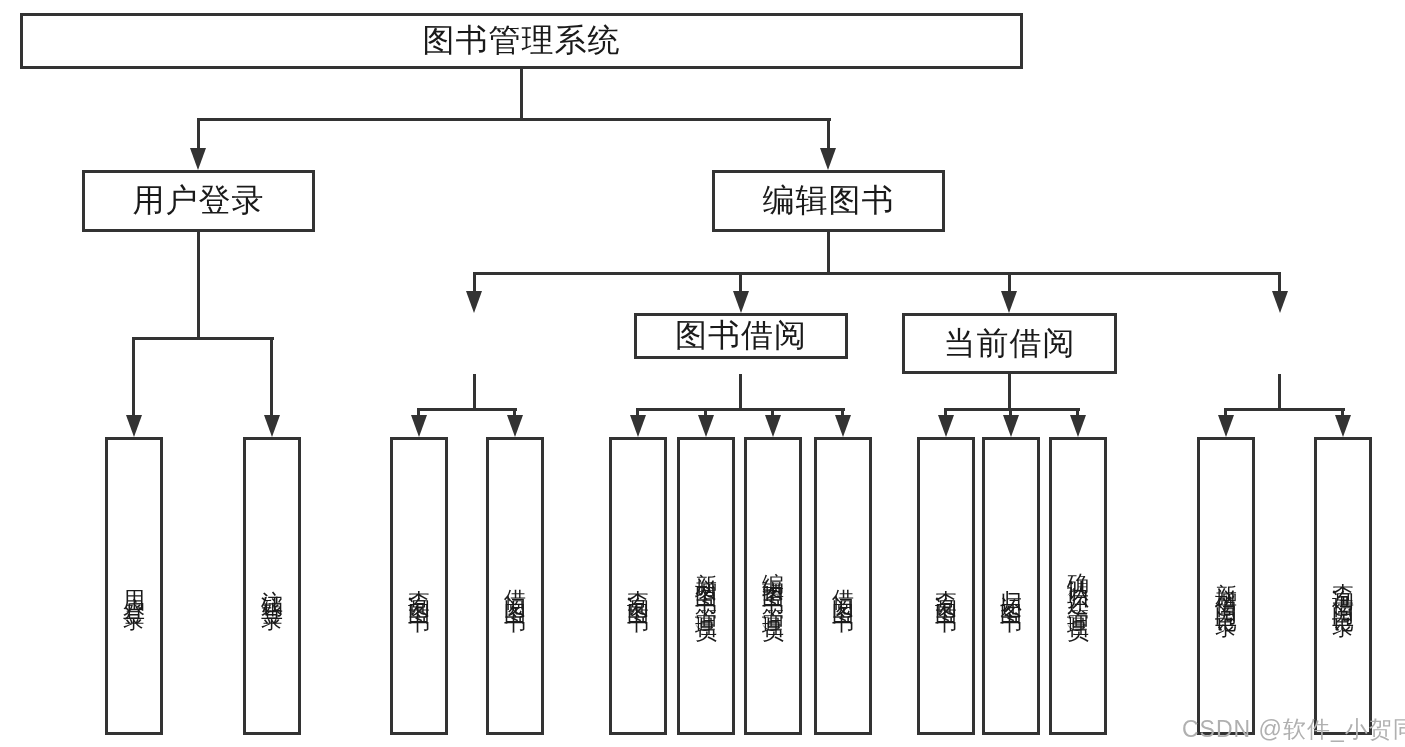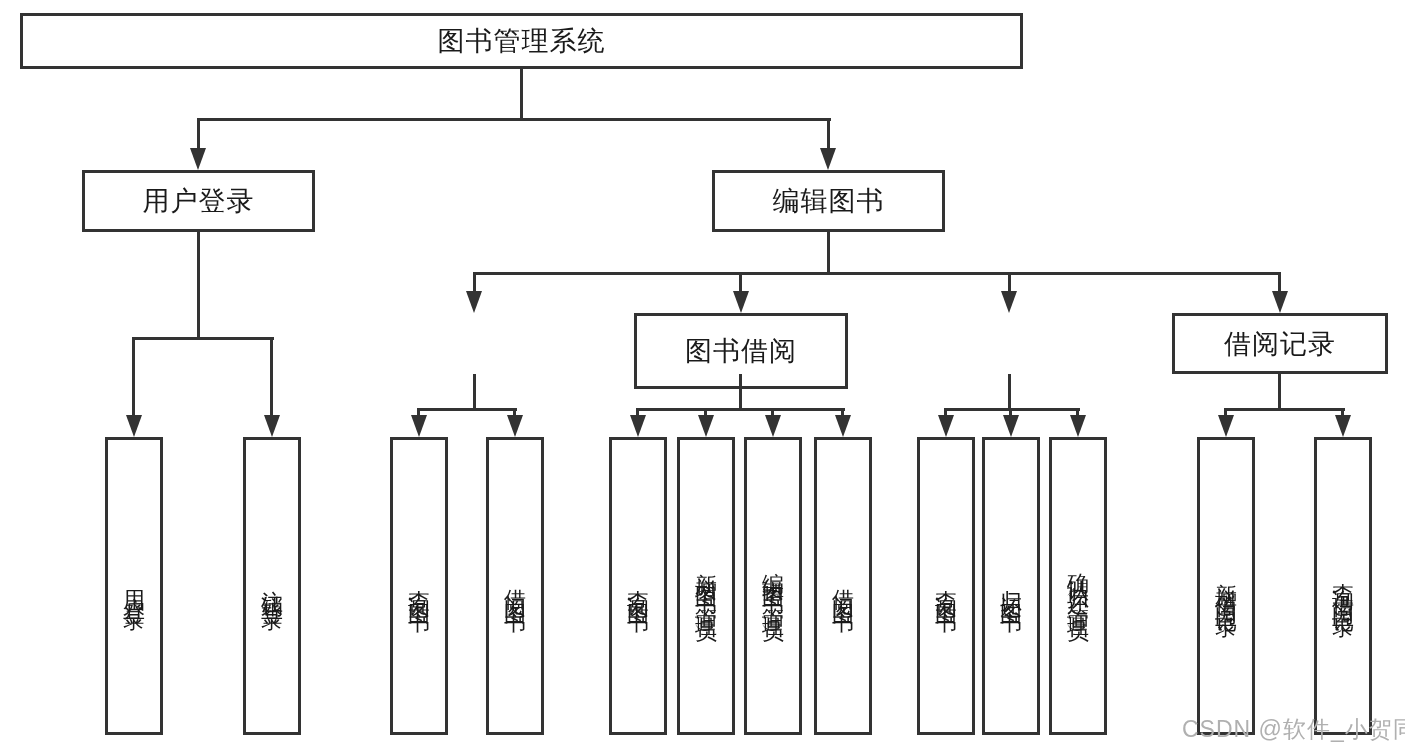--- a/index.html
+++ b/index.html
@@ -15,21 +15,21 @@
     font-family:"Liberation Sans", sans-serif;
     overflow:hidden;
   }
   .stage{position:relative;width:1405px;height:747px;background:var(--bg);}
   .box,.vbox{
     position:absolute;box-sizing:border-box;
     border:3px solid var(--line);
     background:#fff;color:var(--text);
     display:flex;align-items:center;justify-content:center;
   }
-  .box{font-size:27px;letter-spacing:1px;white-space:nowrap;}
+  .box{font-size:32px;letter-spacing:1px;white-space:nowrap;}
   .vbox{font-size:22px;}
   .vbox span{
     writing-mode:vertical-rl;
     text-orientation:mixed;
     letter-spacing:7px;
     line-height:1;
   }
   .hl,.vl{position:absolute;background:var(--line);}
   .hl{height:3px;}
   .vl{width:3px;}
@@ -54,25 +54,25 @@
     <span>图书管理系统</span>
   </div>
 
   <div class="box" style="left:82px;top:170px;width:233px;height:62px">
     <span>用户登录</span>
   </div>
   <div class="box" style="left:712px;top:170px;width:233px;height:62px">
     <span>编辑图书</span>
   </div>
 
-  <div class="box" style="left:634px;top:313px;width:214px;height:76px">
+  <div class="box" style="left:634px;top:313px;width:214px;height:46px">
     <span>图书借阅</span>
   </div>
-  <div class="box" style="left:1172px;top:313px;width:216px;height:61px">
-    <span>借阅记录</span>
+  <div class="box" style="left:902px;top:313px;width:215px;height:61px">
+    <span>当前借阅</span>
   </div>
 
   <div class="vbox" style="left:105px;top:437px;width:58px;height:298px">
     <span>用户登录</span>
   </div>
   <div class="vbox" style="left:243px;top:437px;width:58px;height:298px">
     <span>注销登录</span>
   </div>
 
   <div class="vbox" style="left:390px;top:437px;width:58px;height:298px">

